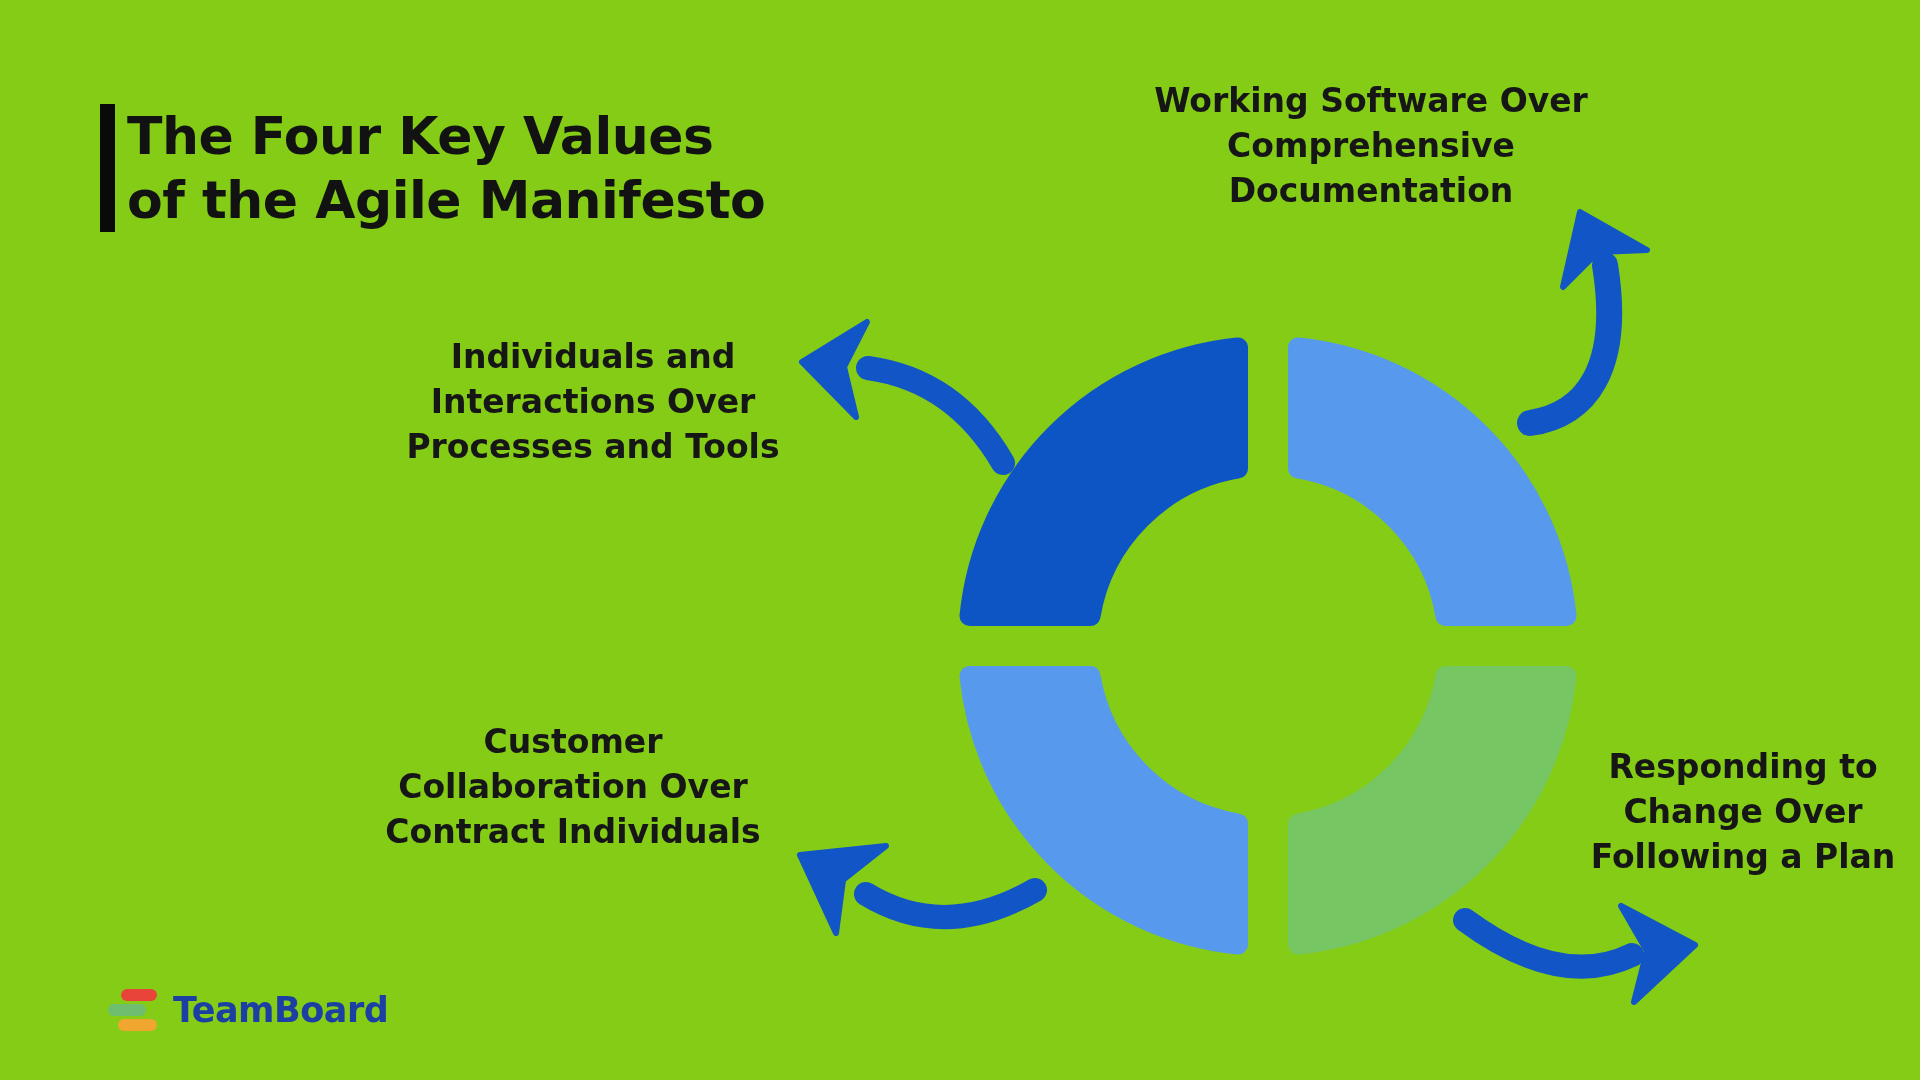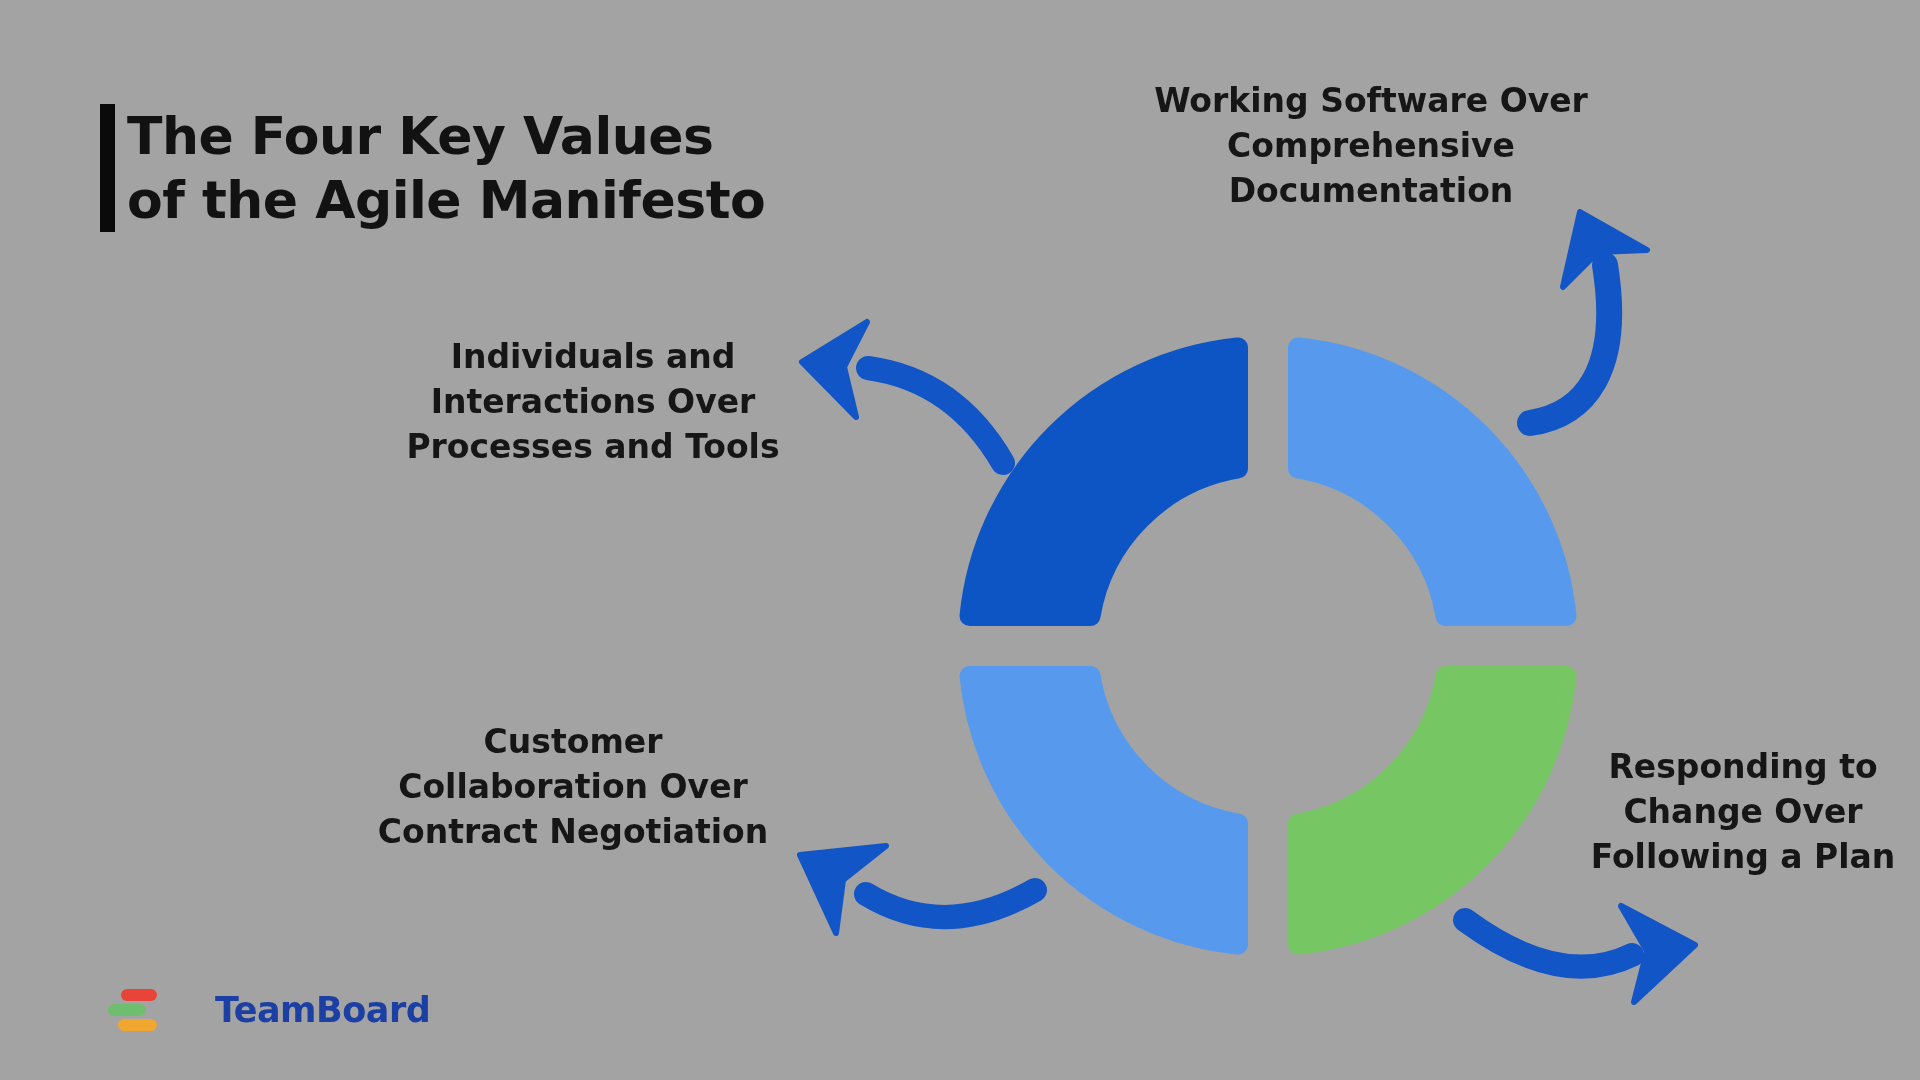--- a/index.html
+++ b/index.html
@@ -1,19 +1,19 @@
 <!DOCTYPE html>
 <html><head>
 <meta charset="utf-8">
 <style>
   html,body{margin:0;padding:0;background:#ffffff;}
   .stage{
     position:relative;
     width:1920px;height:1080px;
-    background:#a3a3a3;
+    background:#84cc16;
     overflow:hidden;
     font-family:"DejaVu Sans","Liberation Sans",sans-serif;
   }
   
   .title-block{position:absolute;left:100px;top:104px;display:flex;align-items:stretch;}
   .title-bar{width:15px;background:#0a0a0a;margin-right:12px;}
   .page-title{
     margin:0;
     font-size:52px;line-height:64px;font-weight:700;
     color:#121212;letter-spacing:-0.5px;
@@ -80,27 +80,27 @@
   </div>
 
   <div class="value-label label-working">Working Software Over
 Comprehensive
 Documentation</div>
   <div class="value-label label-individuals">Individuals and
 Interactions Over
 Processes and Tools</div>
   <div class="value-label label-customer">Customer
 Collaboration Over
-Contract Negotiation</div>
+Contract Individuals</div>
   <div class="value-label label-responding">Responding to
 Change Over
 Following a Plan</div>
 
   <div class="logo">
     <svg width="52" height="56" viewBox="0 0 52 56">
       <rect x="13" y="7" width="36" height="12" rx="6" fill="#e8443a"></rect>
       <rect x="0" y="22" width="38" height="12" rx="6" fill="#6fbe70"></rect>
       <rect x="10" y="37" width="39" height="12" rx="6" fill="#f0a62f"></rect>
     </svg>
-    <span class="logo-text" style="color: rgb(28, 63, 164); margin-left: 42px;">TeamBoard</span>
+    <span class="logo-text" style="color: rgb(28, 63, 164);">TeamBoard</span>
   </div>
 
 </div>
 
 </body></html>

